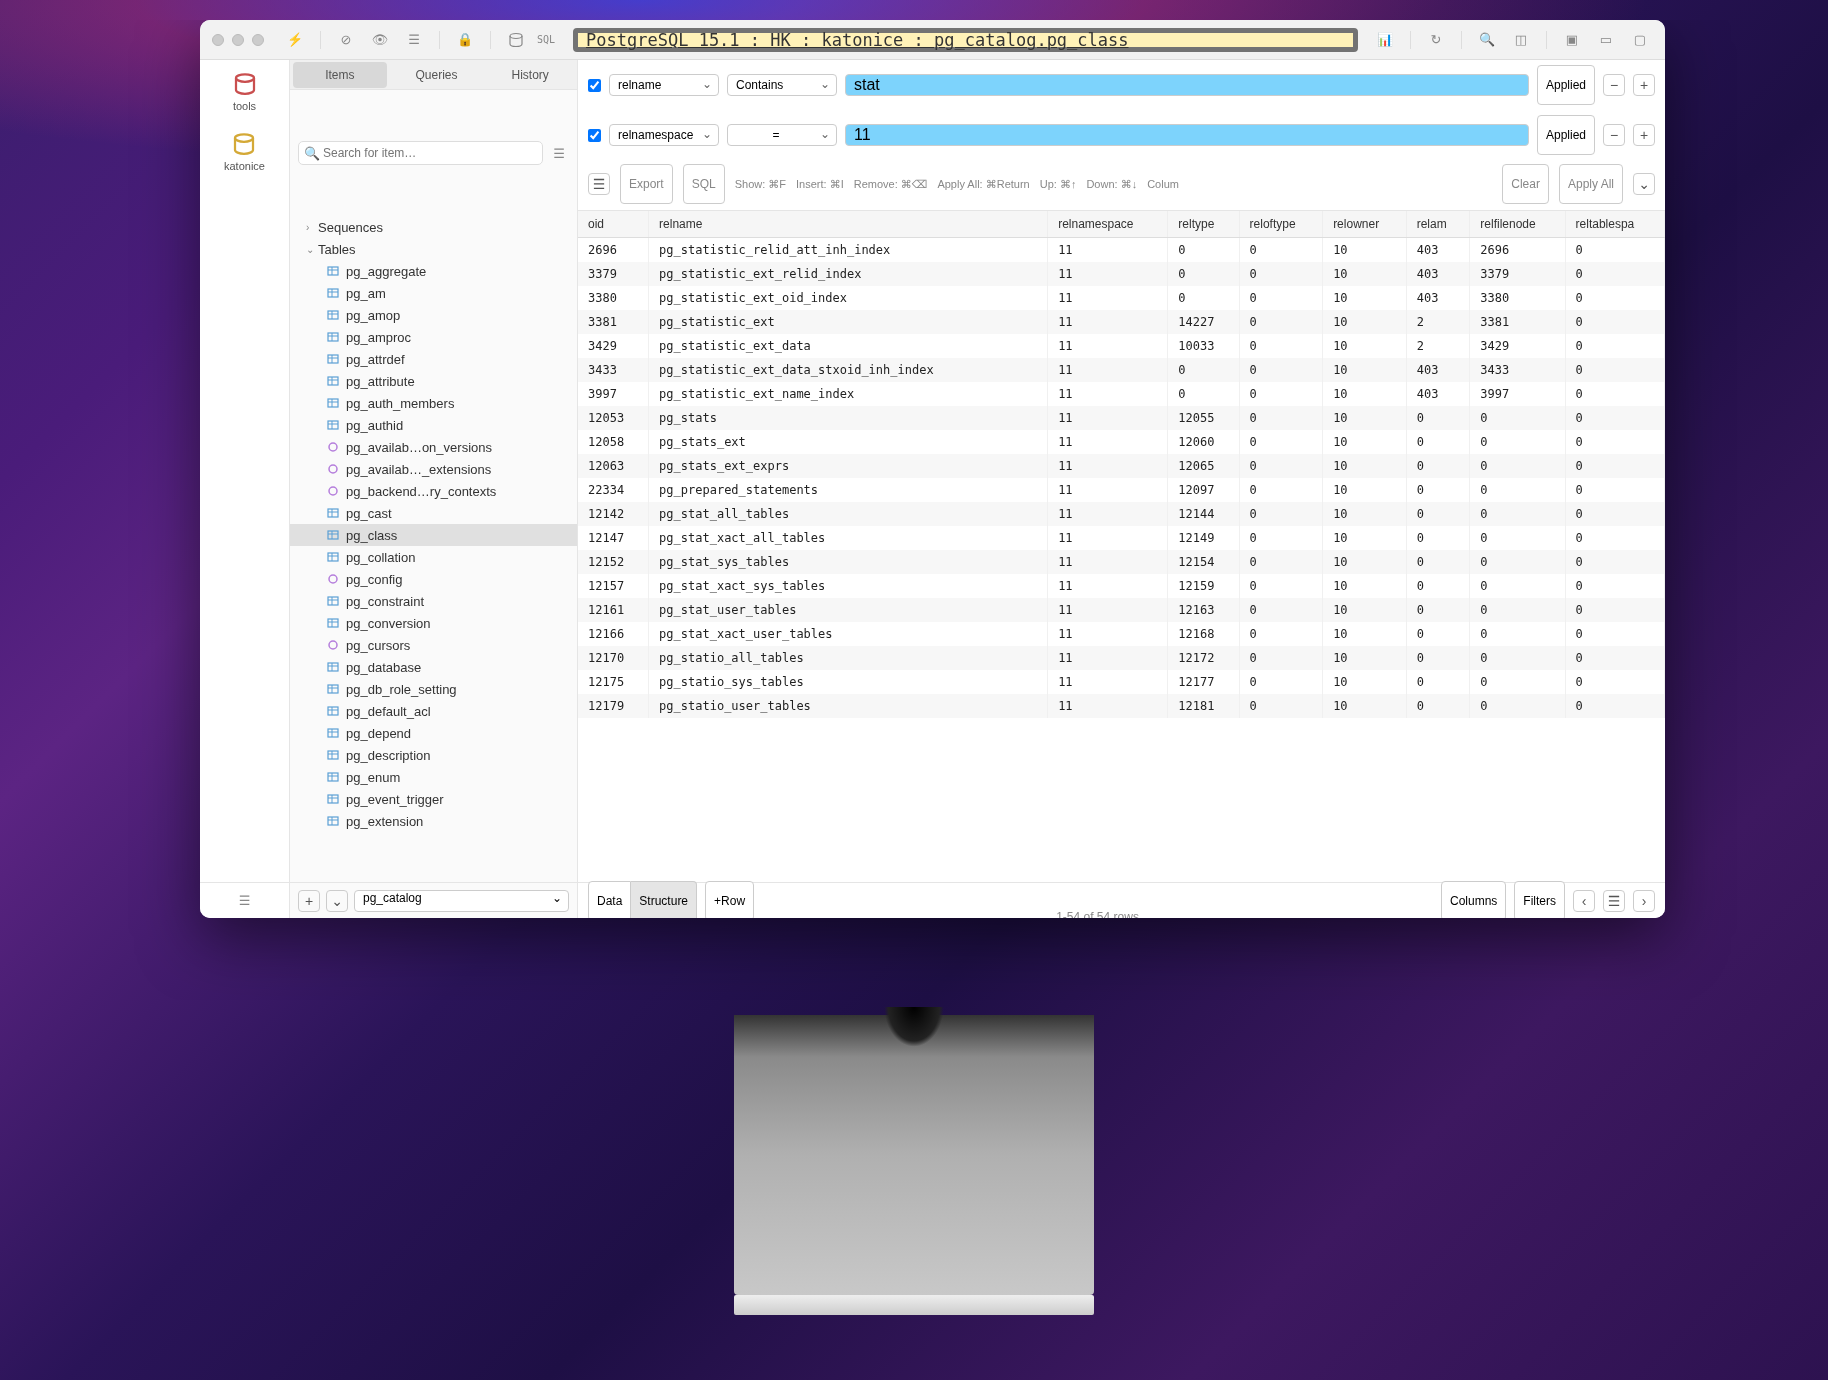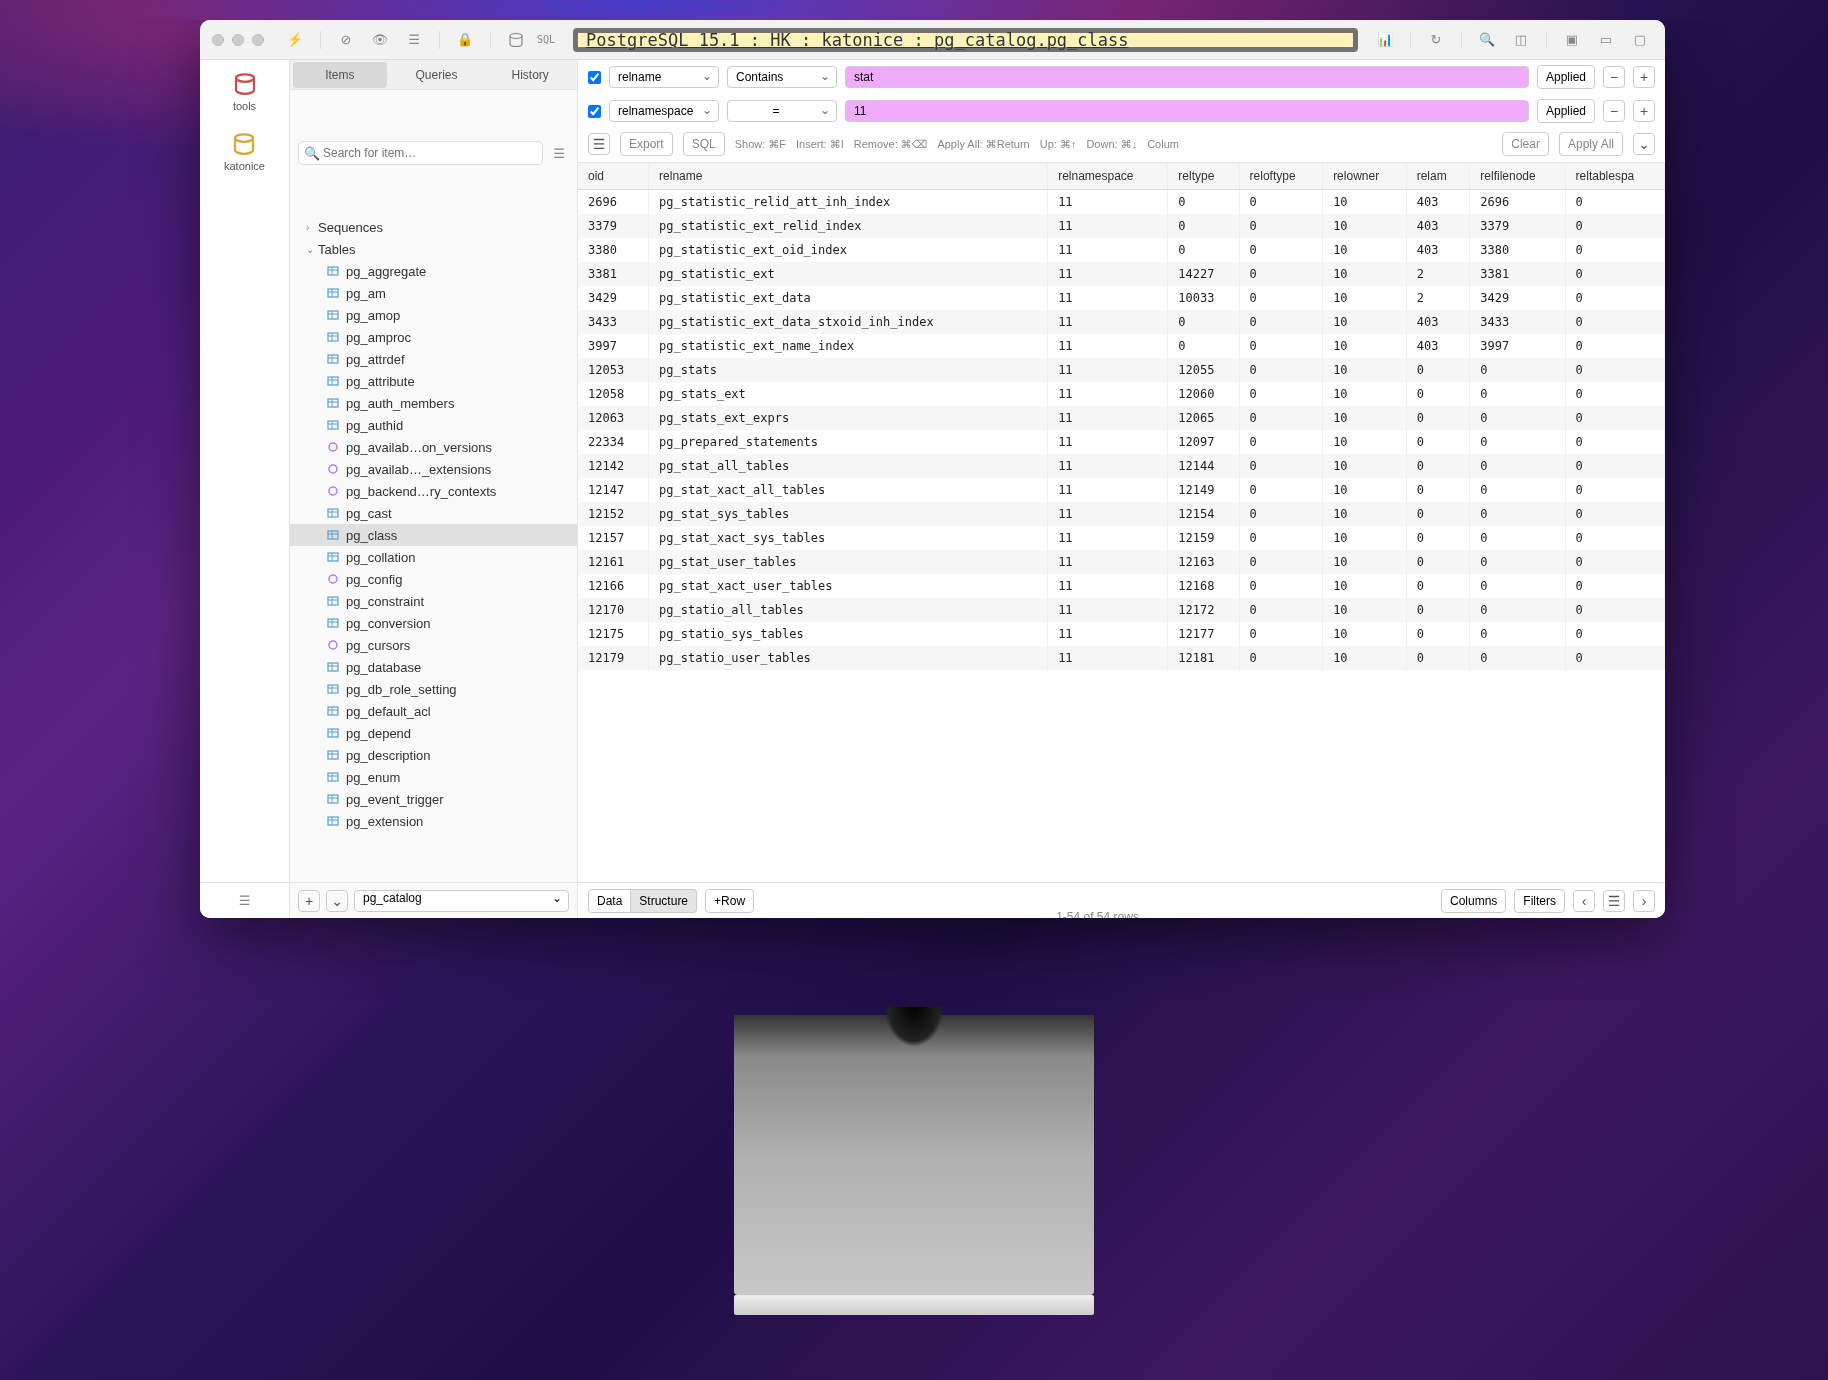--- a/index.html
+++ b/index.html
@@ -175,27 +175,27 @@
   top: 2px;
   font-size: 12px;
   color: #666;
 }
 .filter-input {
   flex: 1;
   border: 1px solid #ccc;
   border-radius: 4px;
   height: 22px;
   padding: 0 8px;
-  font-size: 12px;
-  background: #f0abfc;
+  font-size: 16px;
+  background: #7dd3fc;
 }
 .sm-btn {
   border: 1px solid #ccc;
   border-radius: 4px;
-  height: 24px;
+  height: 40px;
   padding: 0 8px;
   font-size: 12px;
   background: #fff;
   display: inline-flex;
   align-items: center;
   justify-content: center;
 }
 .circle-btn {
   width: 22px; height: 22px;
   border: 1px solid #ccc;

